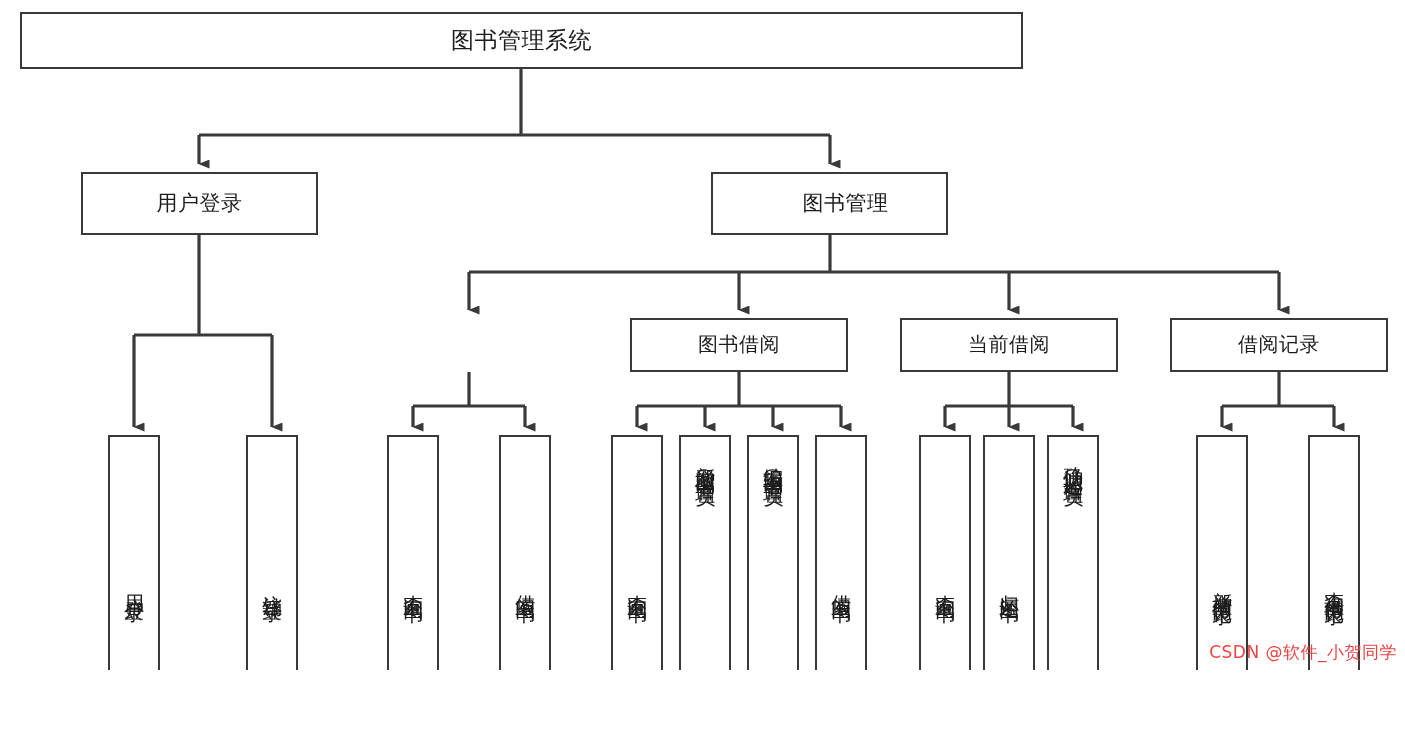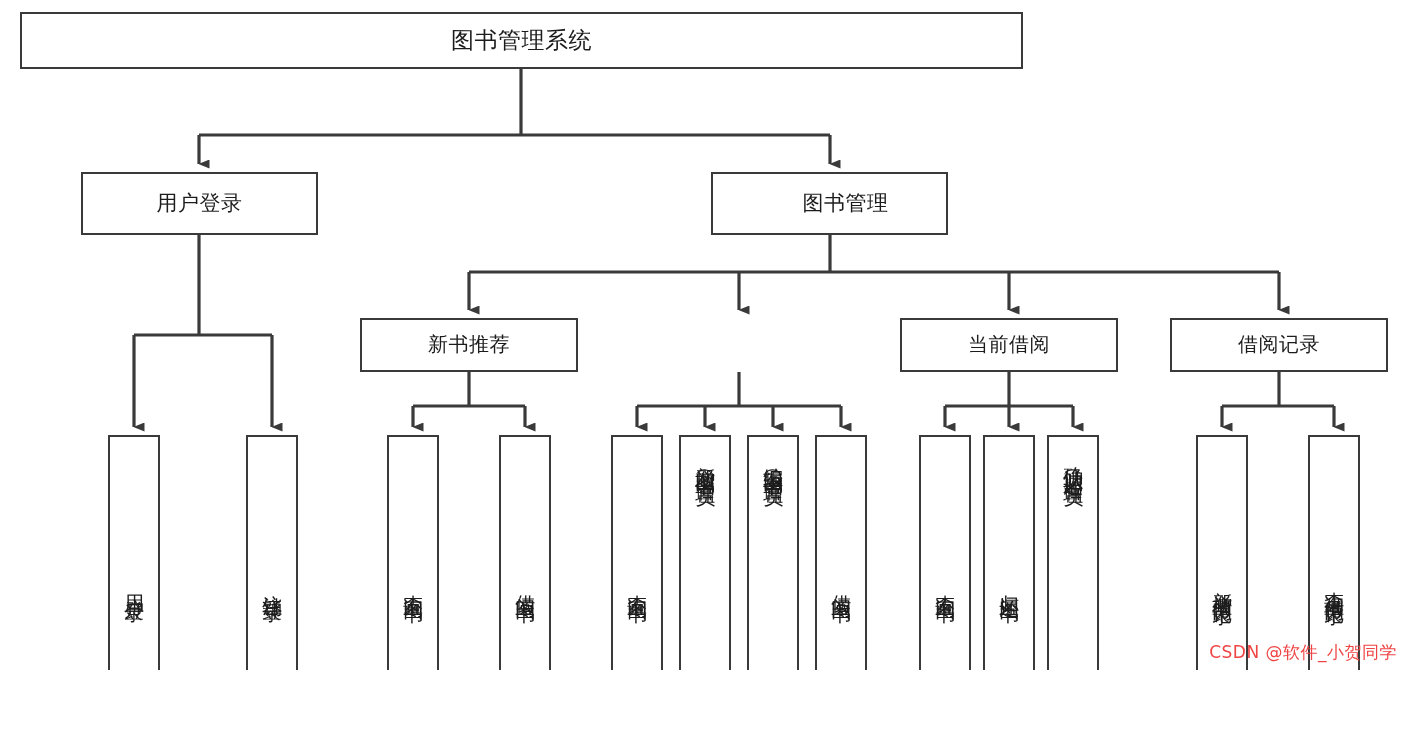--- a/index.html
+++ b/index.html
@@ -166,22 +166,22 @@
     <span class="node-label">图书管理系统</span>
   </div>
 
   <div class="node lvl1 n-login">
     <span class="node-label">用户登录</span>
   </div>
   <div class="node lvl1 n-books">
     <span class="node-label">图书管理</span>
   </div>
 
-  <div class="node lvl2 n-newbook">
-    <span class="node-label">新书推荐</span>
+  <div class="node lvl2 n-borrow">
+    <span class="node-label">图书借阅</span>
   </div>
   <div class="node lvl2 n-current">
     <span class="node-label">当前借阅</span>
   </div>
   <div class="node lvl2 n-record">
     <span class="node-label">借阅记录</span>
   </div>
 
   <div class="node leaf centerish" style="left:108px;">
     <span class="node-label">用户登录</span>

